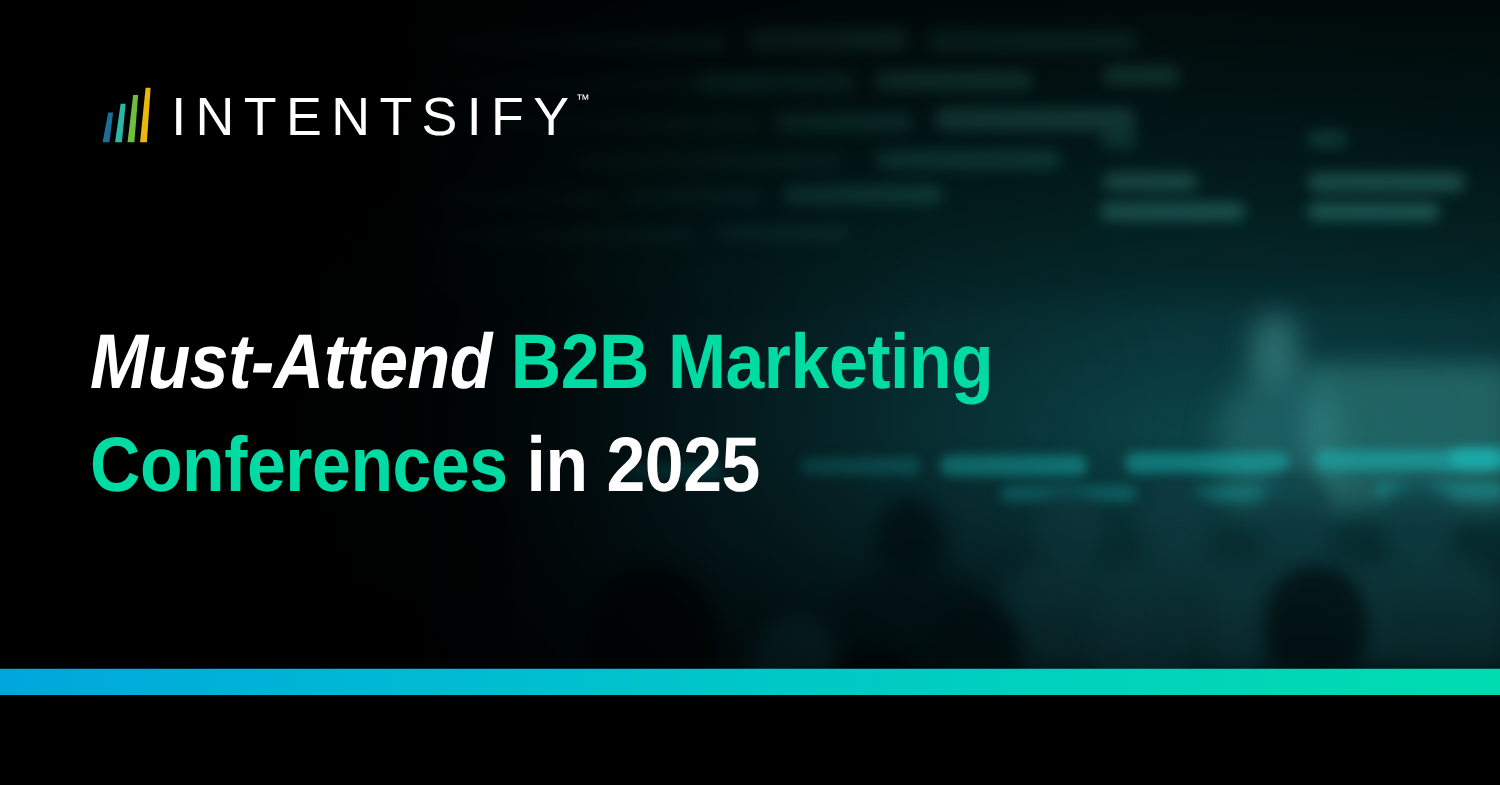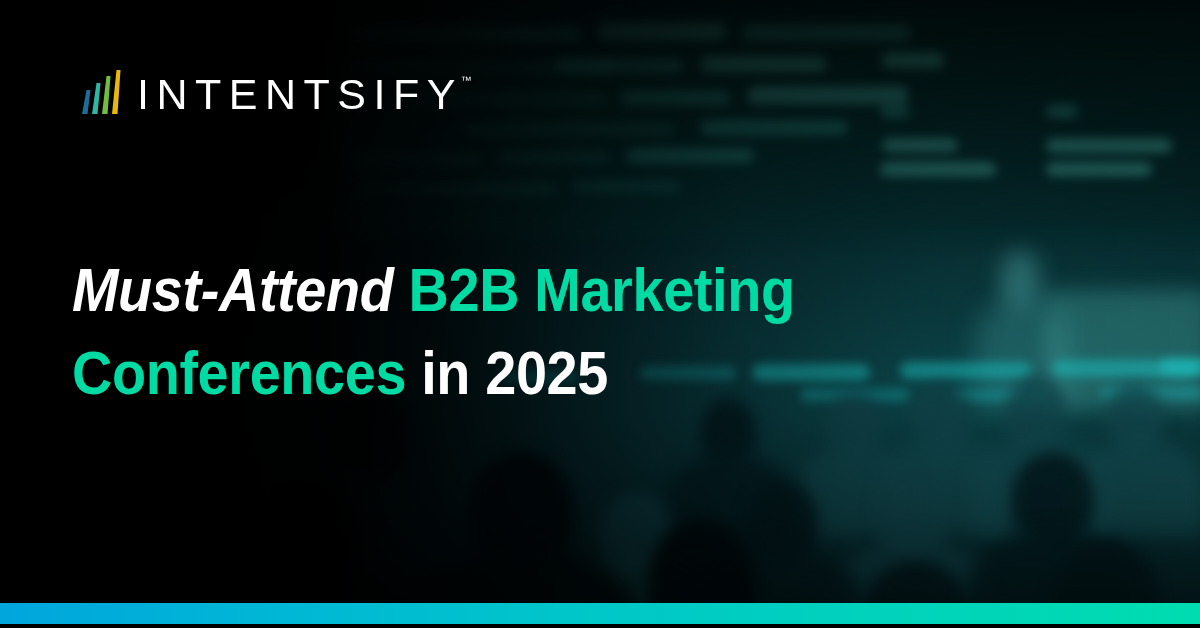--- a/index.html
+++ b/index.html
@@ -7,21 +7,21 @@
     padding: 0;
     background: #000;
   }
   body {
     font-family: "Liberation Sans", sans-serif;
   }
 
   .banner {
     position: relative;
     width: 1200px;
-    height: 624px;
+    height: 556px;
     overflow: hidden;
     background: #000305;
   }
 
   
   .bg-photo {
     position: absolute;
     inset: 0;
     overflow: hidden;
   }

